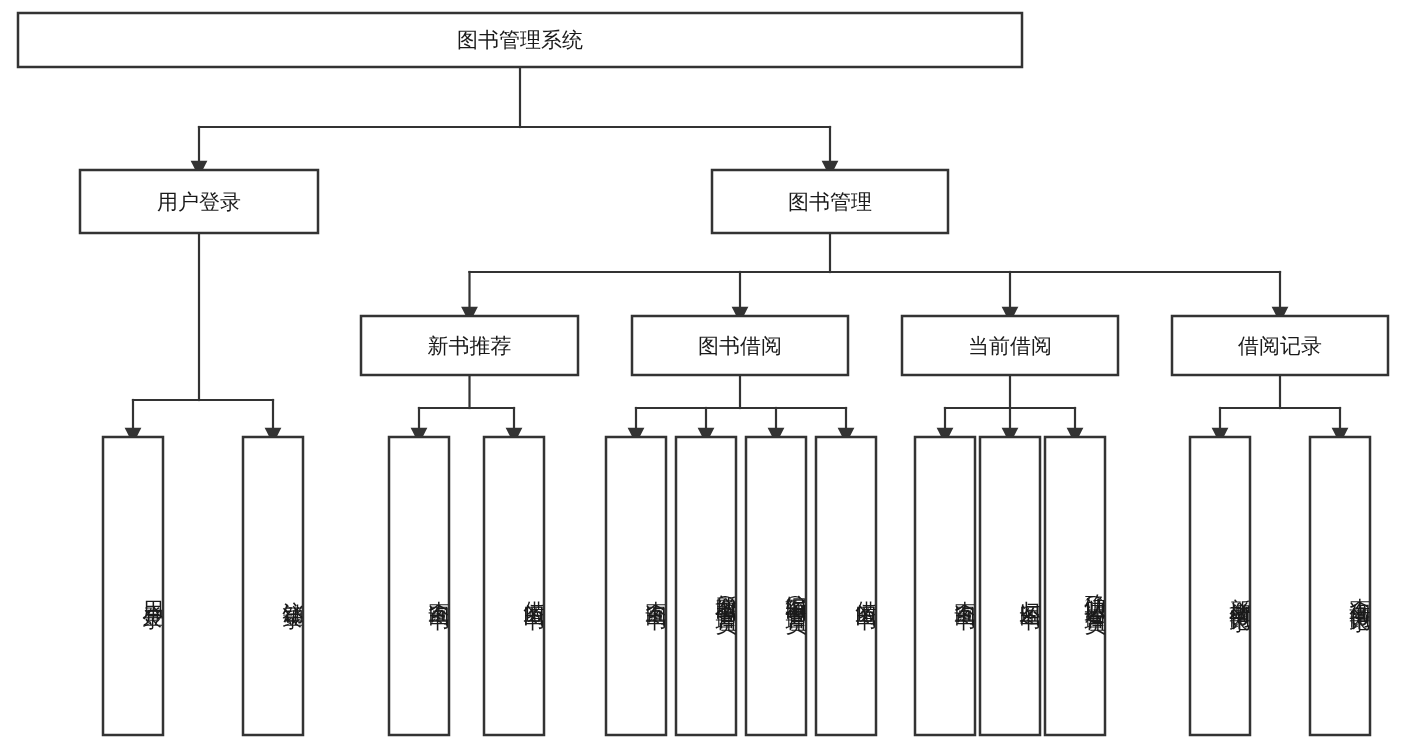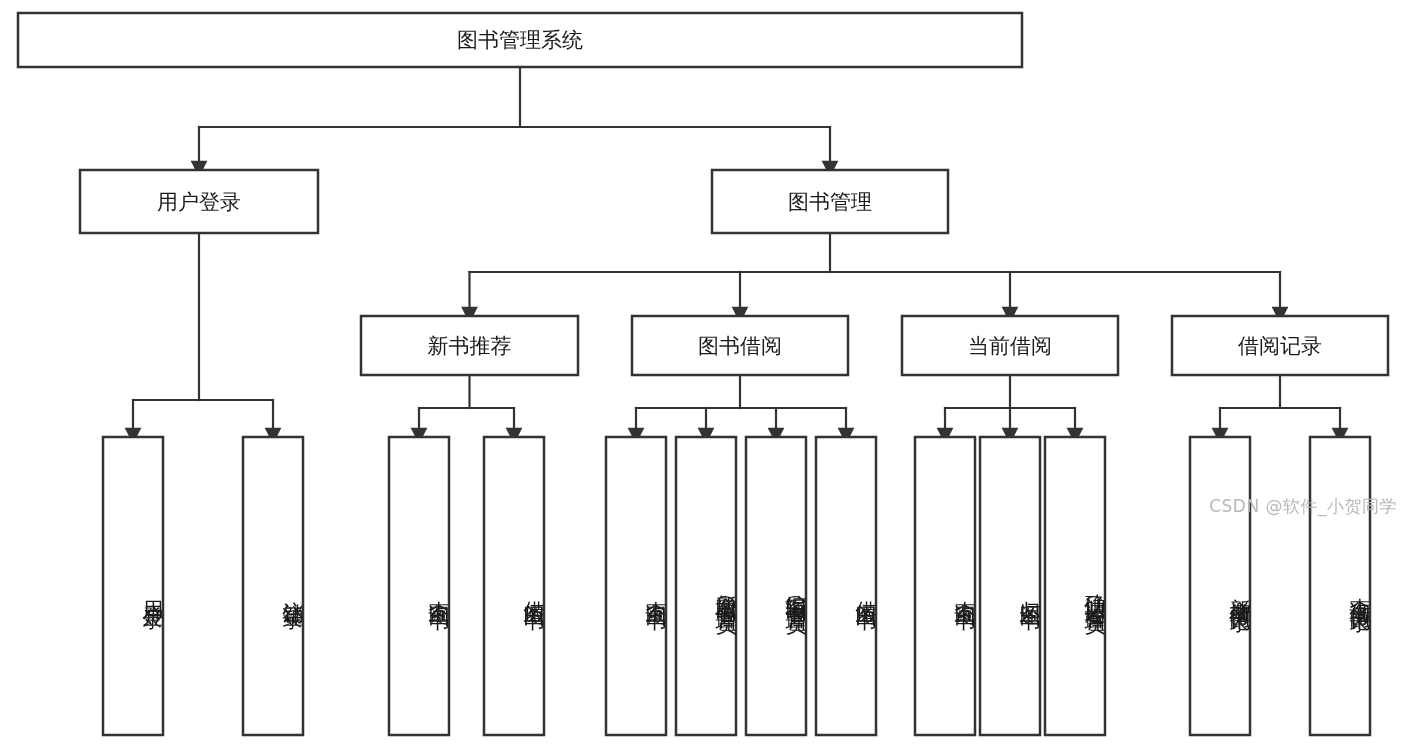--- a/index.html
+++ b/index.html
@@ -192,14 +192,13 @@
       <div class="vtext-wrap" style="left: 606px; top: 451px; width: 60px; height: 278px;">查询图书</div>
       <div class="vtext-wrap" style="left: 676px; top: 451px; width: 60px; height: 278px;">新增图书（管理员）</div>
       <div class="vtext-wrap" style="left: 746px; top: 451px; width: 60px; height: 278px;">编辑图书（管理员）</div>
       <div class="vtext-wrap" style="left: 816px; top: 451px; width: 60px; height: 278px;">借阅图书</div>
       <div class="vtext-wrap" style="left: 915px; top: 451px; width: 60px; height: 278px;">查询图书</div>
       <div class="vtext-wrap" style="left: 980px; top: 451px; width: 60px; height: 278px;">归还图书</div>
       <div class="vtext-wrap" style="left: 1045px; top: 451px; width: 60px; height: 278px;">确认归还（管理员）</div>
       <div class="vtext-wrap" style="left: 1190px; top: 451px; width: 60px; height: 278px;">新增借阅记录</div>
       <div class="vtext-wrap" style="left: 1310px; top: 451px; width: 60px; height: 278px;">查询借阅记录</div>
     </div>
-  <div class="watermark">CSDN @软件_小贺同学</div>
 </div>
 
 </body></html>

